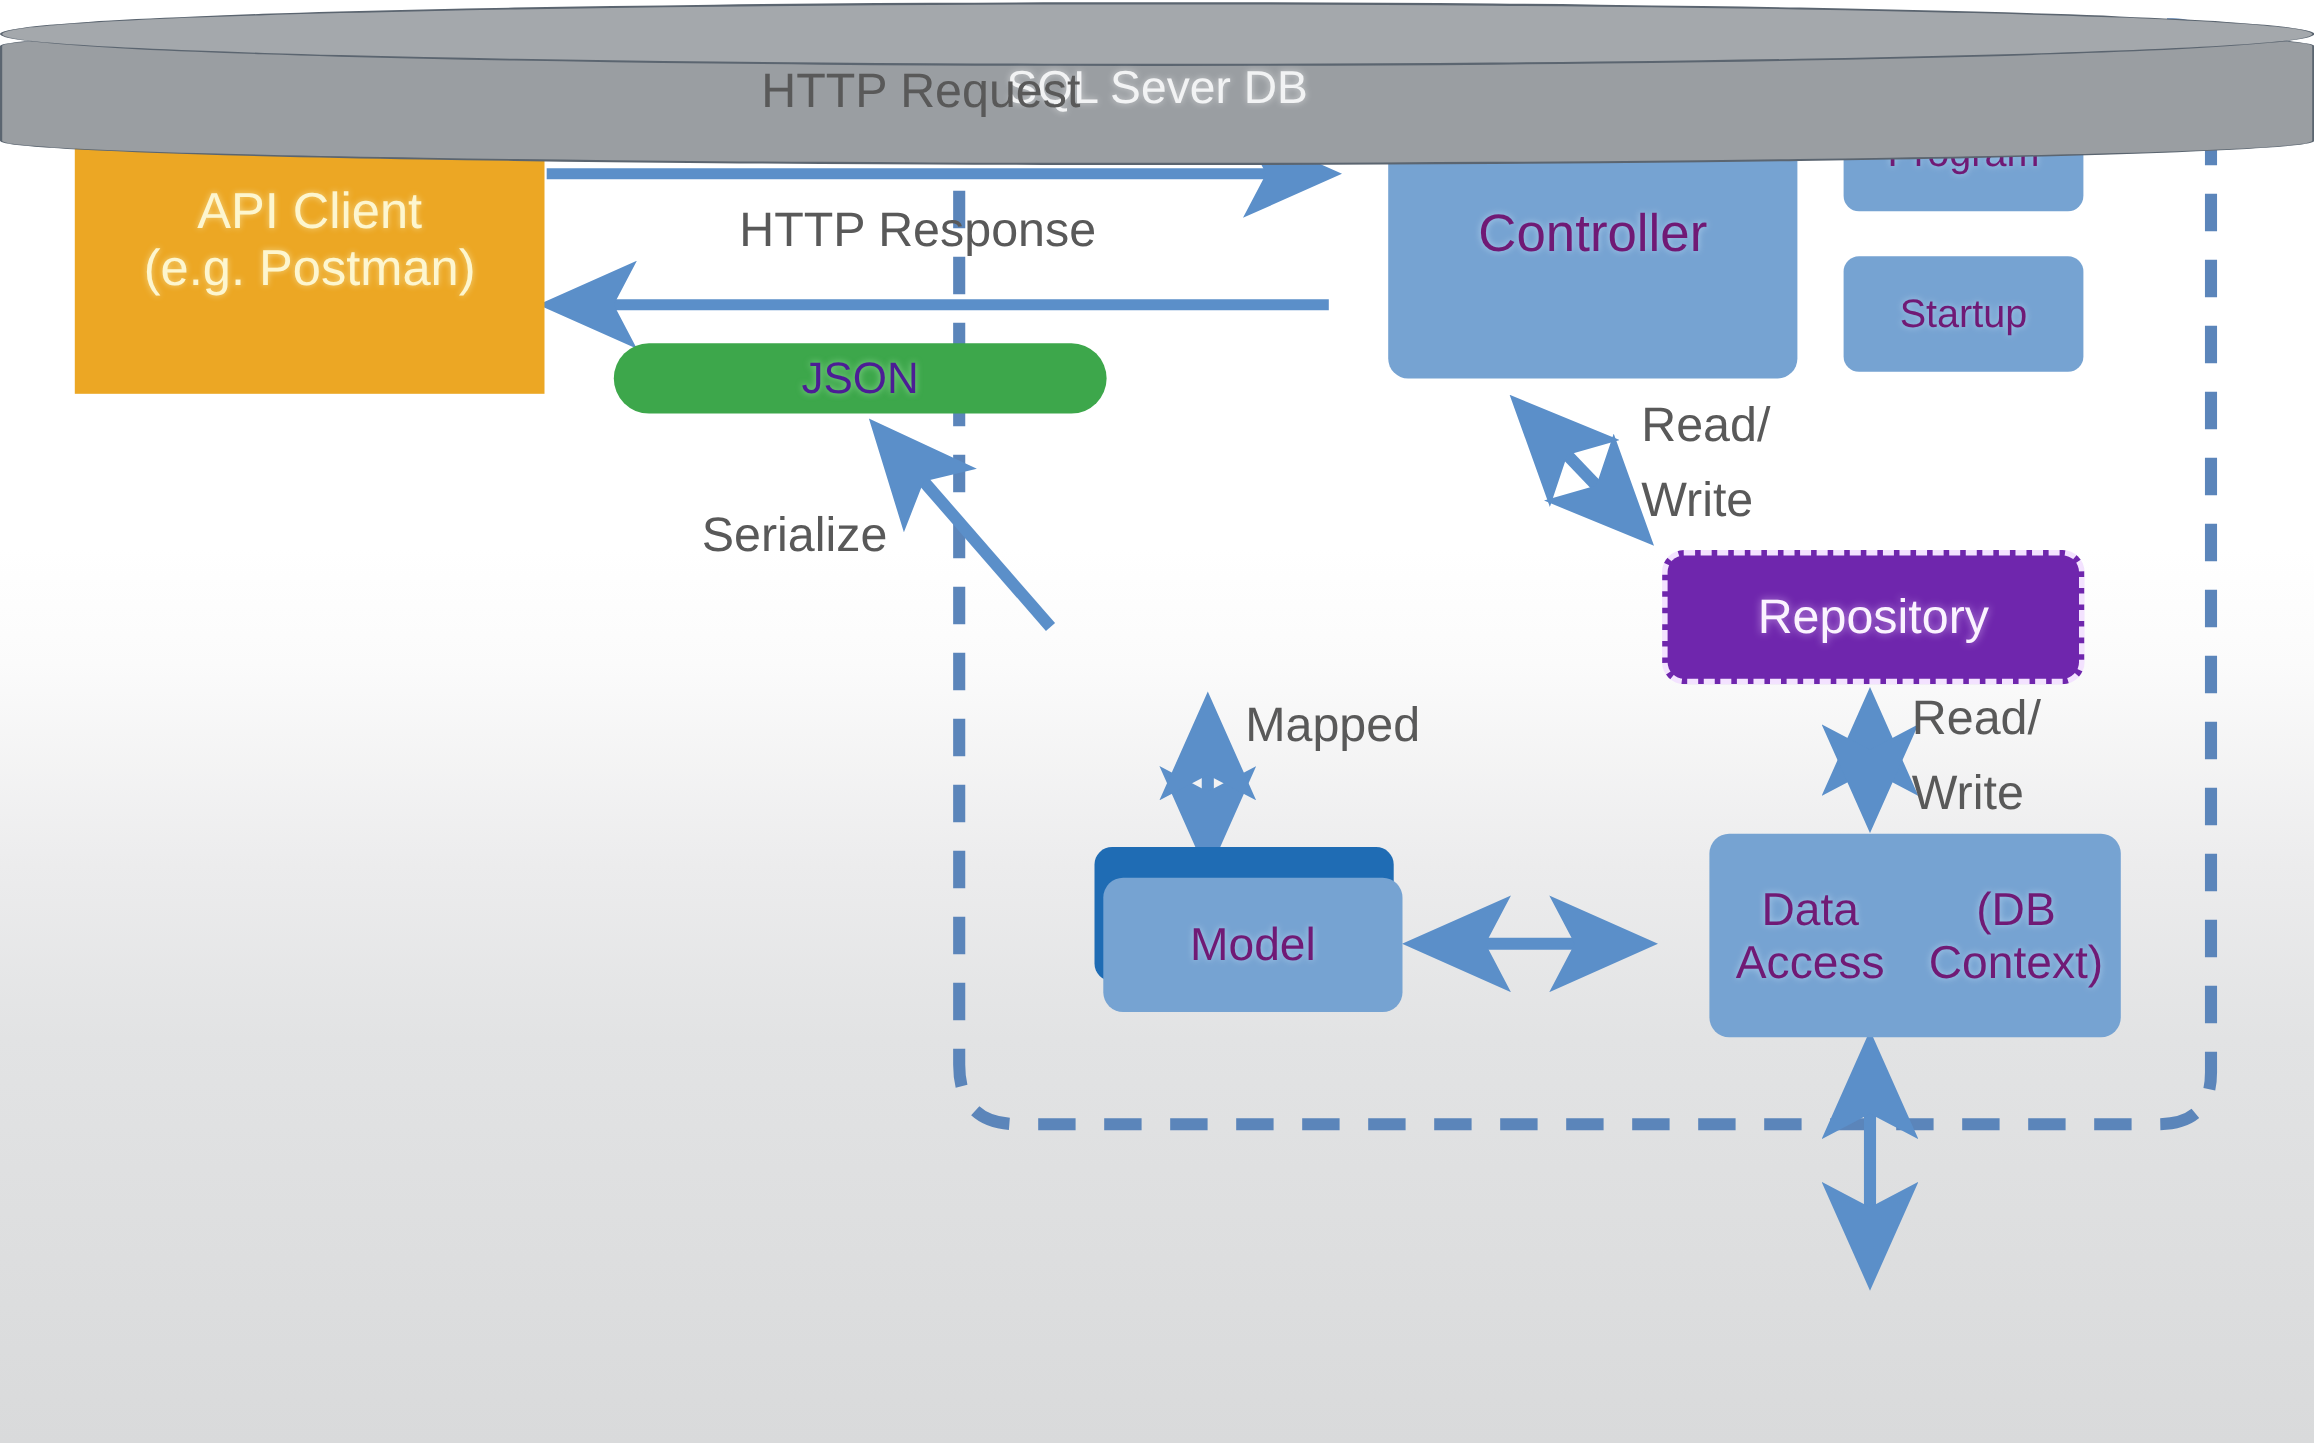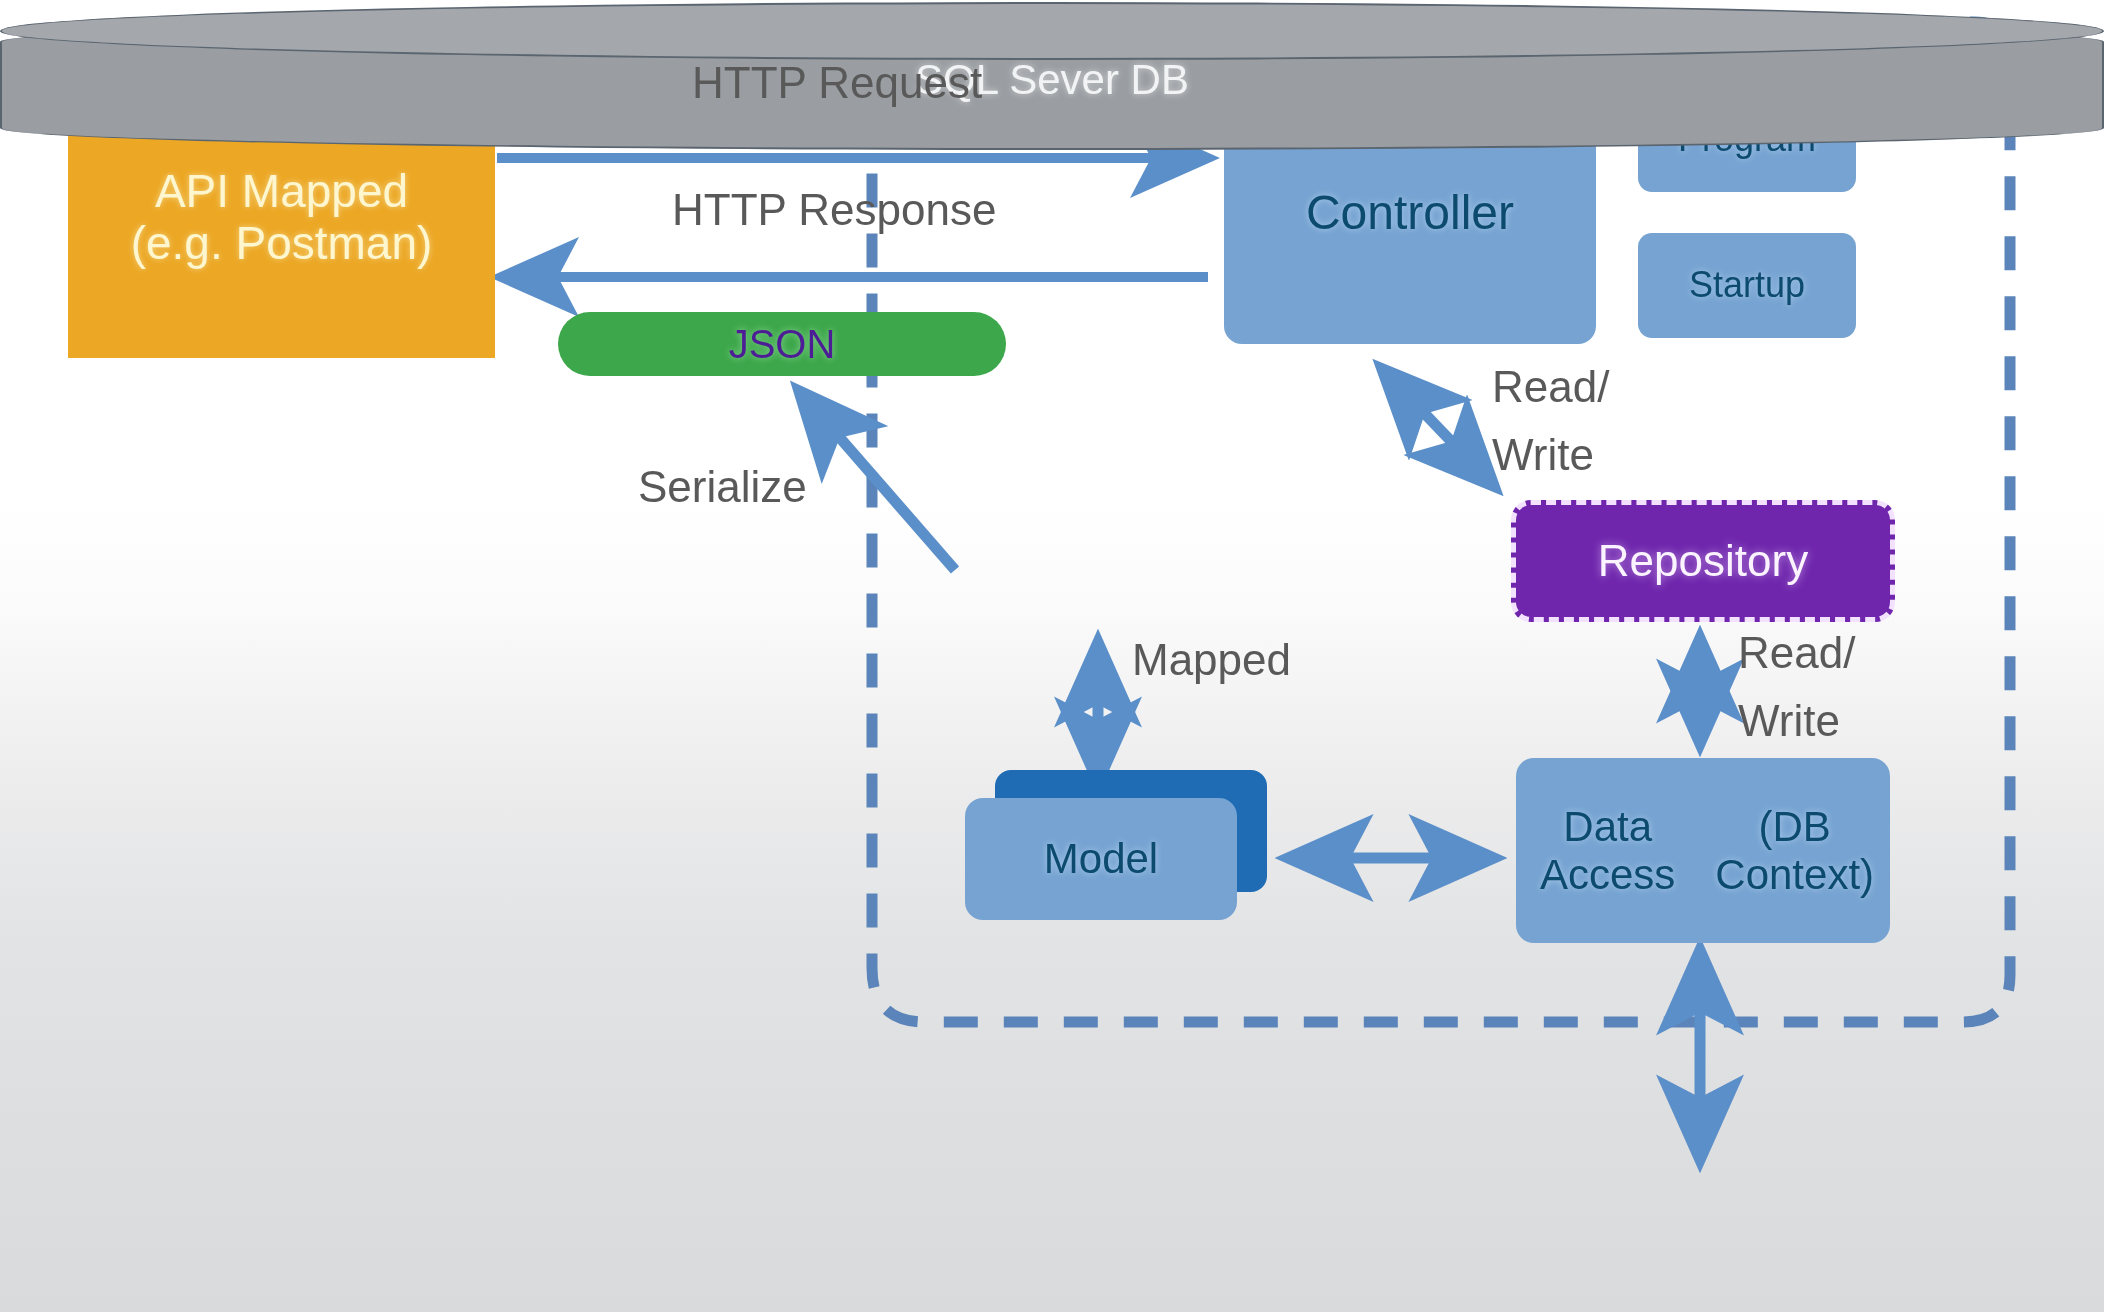--- a/index.html
+++ b/index.html
@@ -38,23 +38,24 @@
     background: #eca724;
     color: #fdf6cf;
     font-size: 46px;
     flex-direction: column;
     text-shadow: 0 0 6px rgba(255,255,220,.55);
   }
 
   
   .blue {
     background: #76a3d2;
-    color: #0c4a6e;
+    color: #701a75;
     border-radius: 18px;
     text-shadow: 0 0 7px rgba(215,238,255,.6);
+    margin-left: 38px;
   }
   .n-controller {
     left: 1224px; top: 82px;
     width: 372px; height: 262px;
     font-size: 48px;
   }
   .n-program {
     left: 1638px; top: 87px;
     width: 218px; height: 105px;
     font-size: 36px;
@@ -195,21 +196,21 @@
     <line x1="1383" y1="370" x2="1493" y2="485" stroke="#5b8fc9" stroke-width="11" marker-end="url(#ah)" marker-start="url(#ah-start)"></line>
 
     <line x1="1700" y1="640" x2="1700" y2="742" stroke="#5b8fc9" stroke-width="11" marker-end="url(#ah)" marker-start="url(#ah-start)"></line>
 
     <line x1="1290" y1="858" x2="1492" y2="858" stroke="#5b8fc9" stroke-width="11" marker-end="url(#ah)" marker-start="url(#ah-start)"></line>
 
     <line x1="1700" y1="952" x2="1700" y2="1158" stroke="#5b8fc9" stroke-width="11" marker-end="url(#ah)" marker-start="url(#ah-start)"></line>
   </svg>
 
   <div class="node n-client">
-    <span>API Mapped</span>
+    <span>API Client</span>
     <span>(e.g. Postman)</span>
   </div>
 
   <div class="node blue n-controller">
     <span>Controller</span>
   </div>
 
   <div class="node blue n-program">
     <span>Program</span>
   </div>

